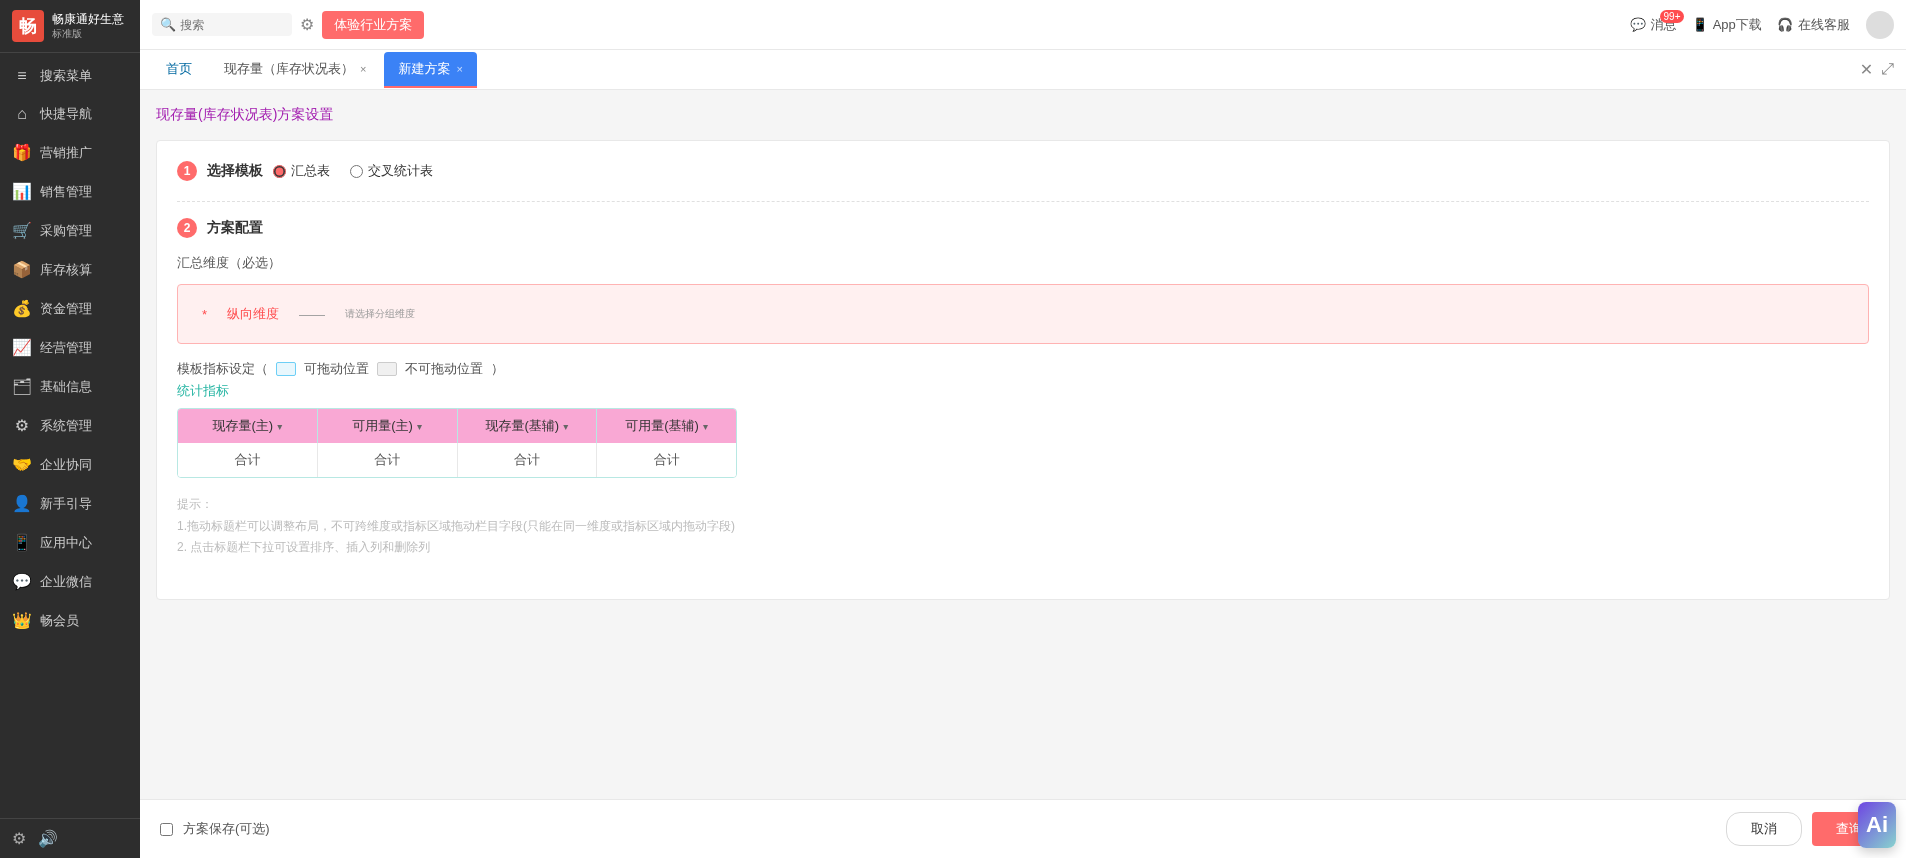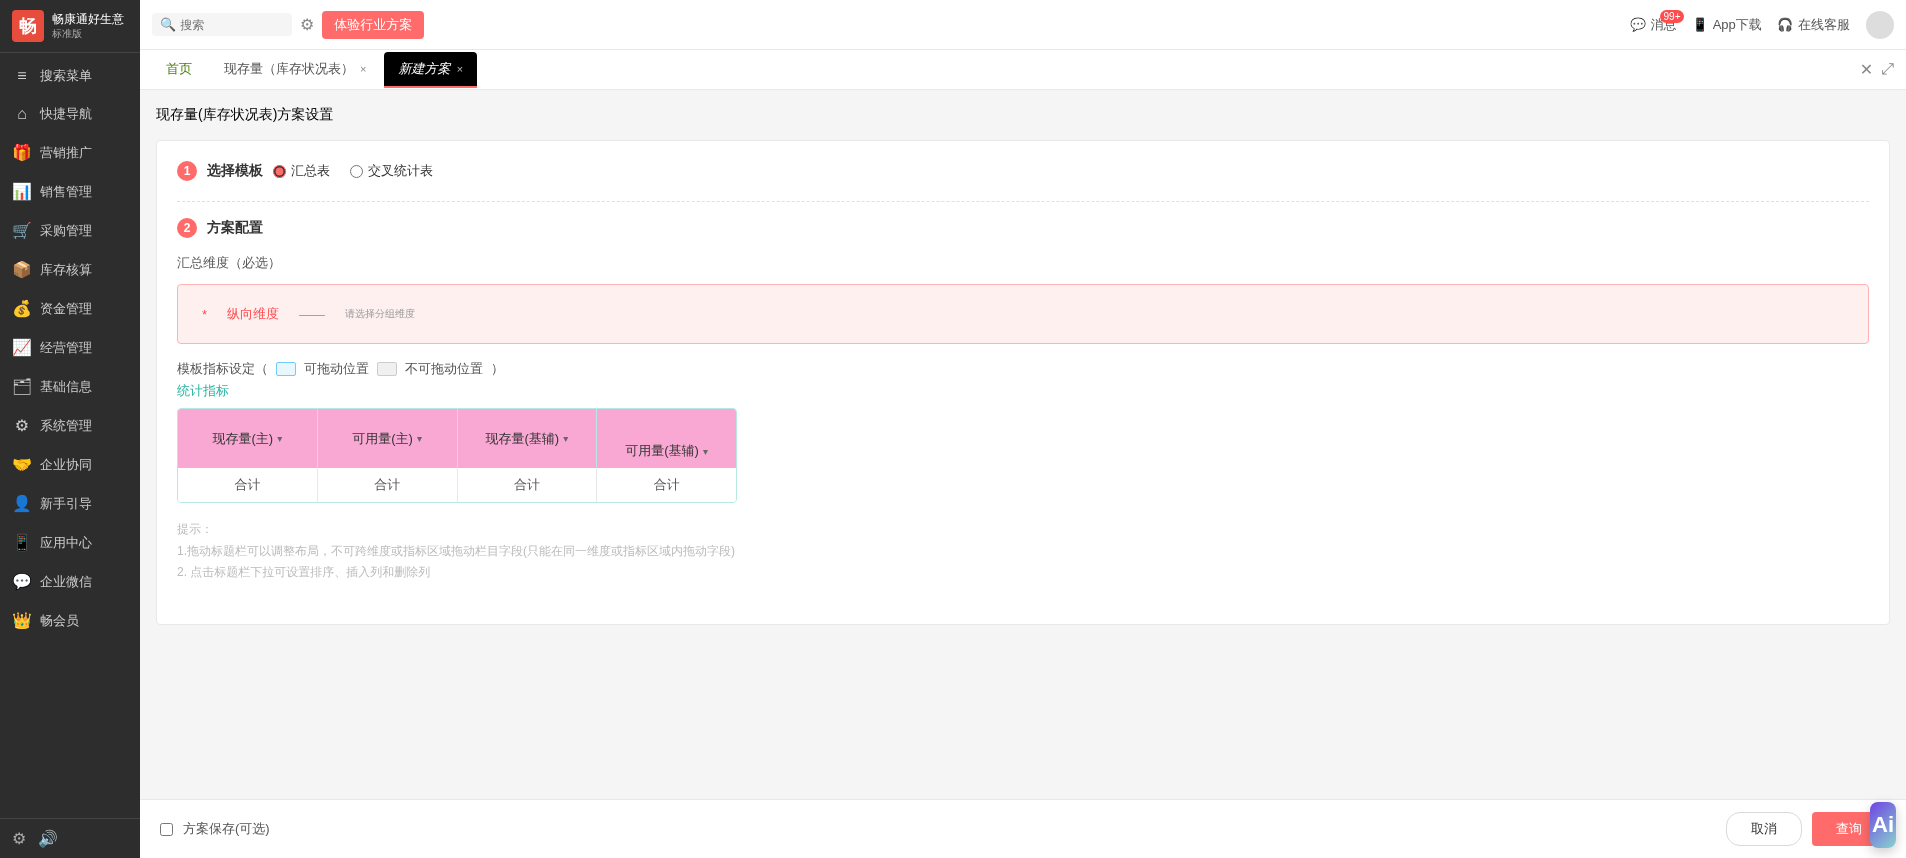--- a/index.html
+++ b/index.html
@@ -97,39 +97,38 @@
       gap: 4px;
     }
     .tab {
       display: flex; align-items: center; gap: 4px;
       padding: 8px 14px;
       cursor: pointer; color: #555; font-size: 13px;
       border-radius: 4px 4px 0 0;
       border-bottom: 2px solid transparent;
     }
     .tab.active {
-      background: #000000; color: #fff;
+      background: #3b82f6; color: #fff;
       border-bottom-color: #ff6b6b;
-      font-style: italic;
-    }
-    .tab-home { color: #4d7c0f; }
+    }
+    .tab-home { color: #0369a1; }
     .tab-close {
       font-size: 11px; cursor: pointer; margin-left: 2px;
       opacity: 0.7;
     }
     .tabs-right { margin-left: auto; display: flex; gap: 8px; }
     .tabs-right .icon-btn { cursor: pointer; font-size: 16px; color: #888; }
 
     
     .content {
       flex: 1; overflow-y: auto; background: #f5f5f5; padding: 16px;
     }
 
     .page-title {
-      font-size: 14px; color: #000000; margin-bottom: 16px;
+      font-size: 14px; color: #a21caf; margin-bottom: 16px;
       font-weight: normal;
     }
 
     .card {
       background: #fff; border-radius: 4px;
       border: 1px solid #e8e8e8;
       padding: 20px;
     }
 
     
@@ -187,21 +186,21 @@
       width: 560px;
     }
     .stats-table-header {
       display: flex; background: #f9a8d4;
     }
     .stats-col {
       flex: 1; border-right: 1px solid #b8e8e3;
       text-align: center; padding: 8px 6px;
       display: flex; align-items: center; justify-content: center; gap: 4px;
     }
-    .stats-col:last-child { border-right: none; margin-top: 25px; }
+    .stats-col:last-child { border-right: none; }
     .stats-col-label { font-size: 13px; color: #333; }
     .stats-col-chevron { font-size: 10px; color: #666; }
     .stats-table-body { display: flex; background: #fff; }
     .stats-body-col {
       flex: 1; border-right: 1px solid #e8e8e8;
       text-align: center; padding: 8px 6px; font-size: 13px; color: #555;
     }
     .stats-body-col:last-child { border-right: none; }
 
     
@@ -224,21 +223,21 @@
     }
     .btn-query {
       padding: 7px 24px; background: #ff6b6b; color: #fff;
       border: none; border-radius: 4px; cursor: pointer; font-size: 13px;
     }
 
     
     .ai-fab {
       position: fixed; bottom: 10px; right: 10px;
       background: linear-gradient(135deg, #6e45e2, #88d3ce);
-      color: #fff; border-radius: 8px; padding: 10px 2px;
+      color: #fff; border-radius: 8px; padding: 10px 8px;
       font-size: 22px; font-weight: bold; cursor: pointer;
       box-shadow: 0 4px 12px rgba(0,0,0,0.2);
     }
 
     
     .sidebar-nav::-webkit-scrollbar { width: 4px; }
     .sidebar-nav::-webkit-scrollbar-thumb { background: #555; border-radius: 2px; }
   </style>
 </head>
 <body>

